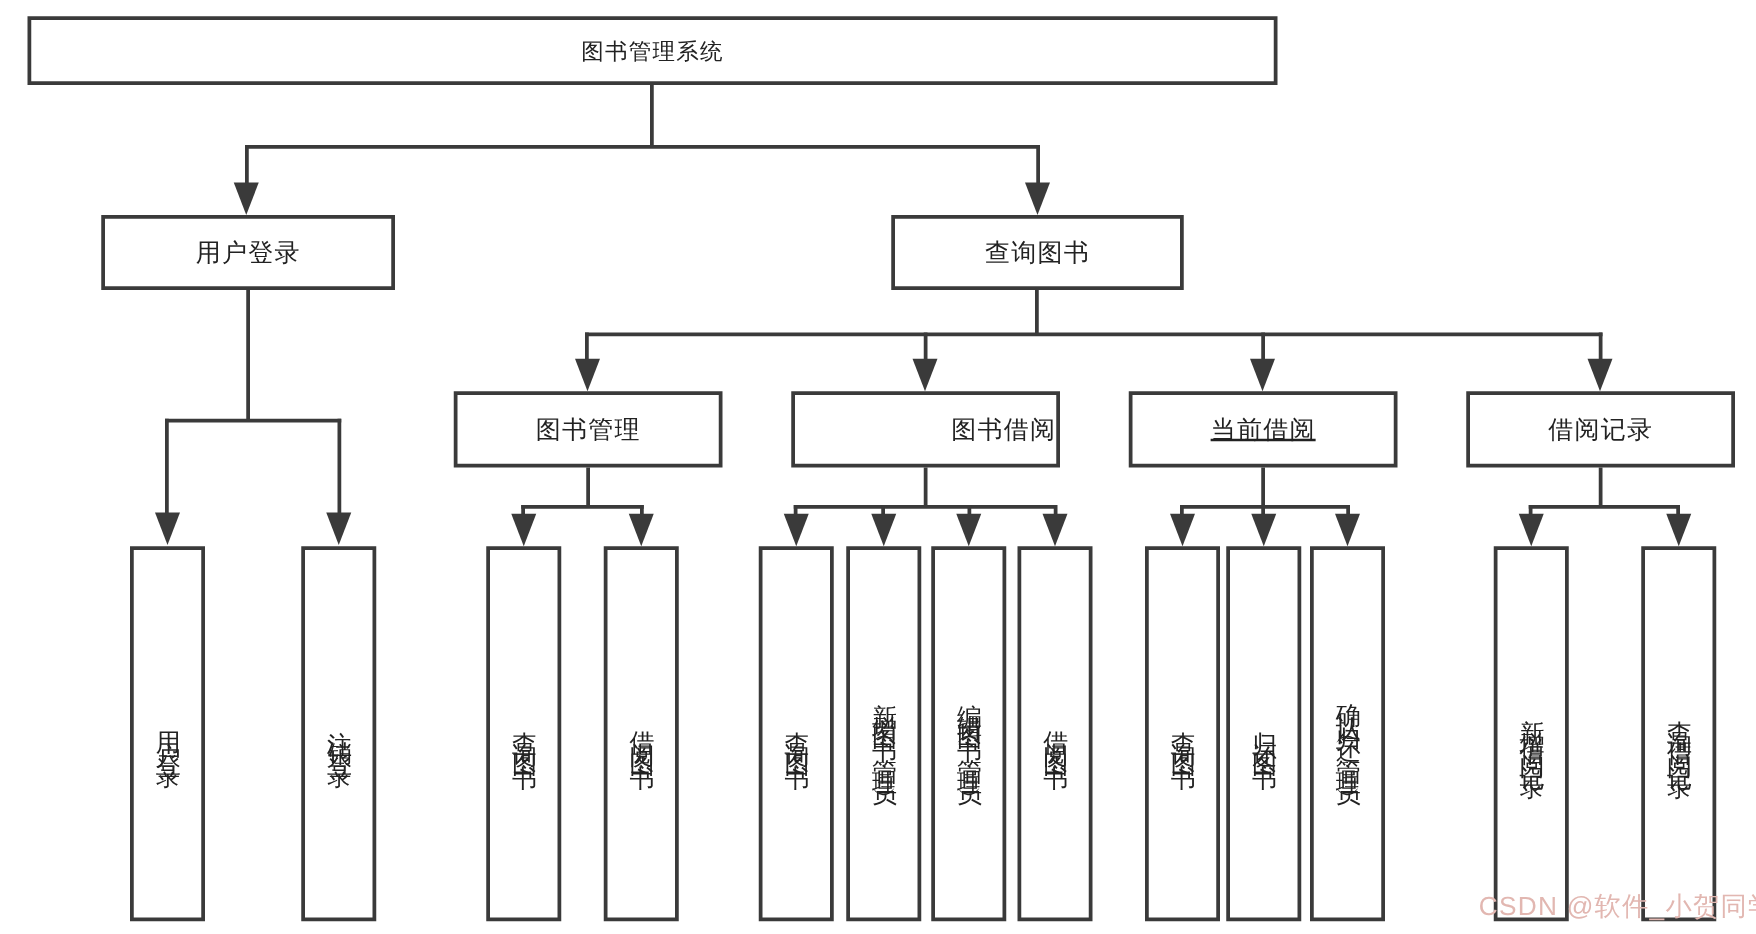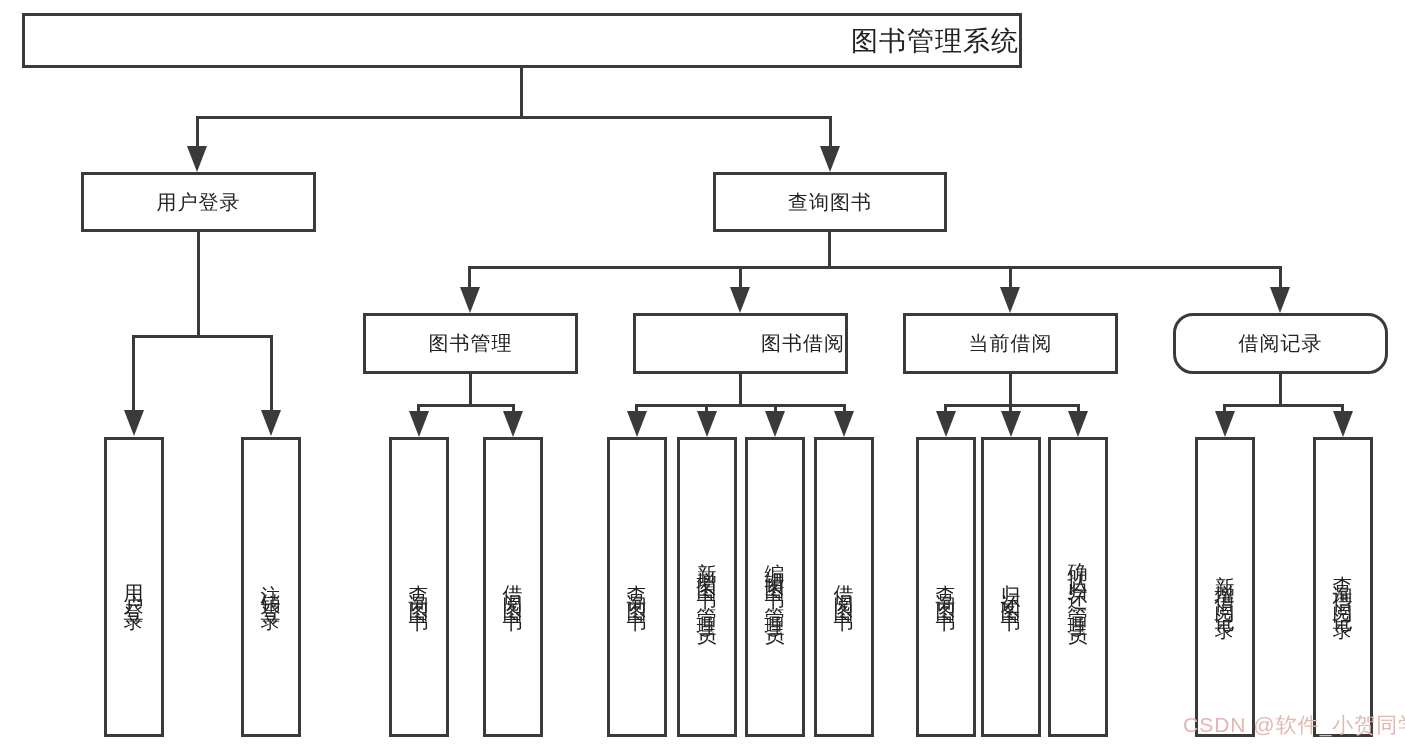--- a/index.html
+++ b/index.html
@@ -15,21 +15,21 @@
     background:#ffffff;
     border:3px solid #3a3a3a;
     box-sizing:border-box;
     display:flex;
     align-items:center;
     justify-content:center;
     color:#222222;
     font-size:20px;
     letter-spacing:1px;
   }
-  .root-box{font-size:27px;justify-content:flex-end;}
+  .root-box{font-size:18px;}
   .leaf{width:60px;top:437px;height:300px;}
   .vtext{
     writing-mode:vertical-rl;
     text-orientation:mixed;
     letter-spacing:9px;
     font-size:20px;
     line-height:1;
     color:#222222;
   }
   .hline,.vline{position:absolute;background:#3a3a3a;}
@@ -99,24 +99,24 @@
   <div class="arrow" style="left:1000px;top:287px;"></div>
   <div class="vline" style="left:1279px;top:266px;height:24px;"></div>
   <div class="arrow" style="left:1270px;top:287px;"></div>
 
   <div class="box" style="left:363px;top:313px;width:215px;height:61px;">
     <span>图书管理</span>
   </div>
   <div class="box" style="left:633px;top:313px;width:215px;height:61px;justify-content:flex-end;">
     <span>图书借阅</span>
   </div>
-  <div class="box" style="left:903px;top:313px;width:215px;height:61px;">
+  <div class="box" style="left:903px;top:313px;width:215px;height:61px;text-decoration:underline;">
     <span>当前借阅</span>
   </div>
-  <div class="box" style="left:1173px;top:313px;width:215px;height:61px;border-radius:20px;">
+  <div class="box" style="left:1173px;top:313px;width:215px;height:61px;">
     <span>借阅记录</span>
   </div>
 
   <div class="vline" style="left:469px;top:374px;height:32px;"></div>
   <div class="hline" style="left:417px;top:404px;width:98px;"></div>
   <div class="vline" style="left:417px;top:404px;height:10px;"></div>
   <div class="arrow" style="left:409px;top:411px;"></div>
   <div class="vline" style="left:512px;top:404px;height:10px;"></div>
   <div class="arrow" style="left:503px;top:411px;"></div>
 

